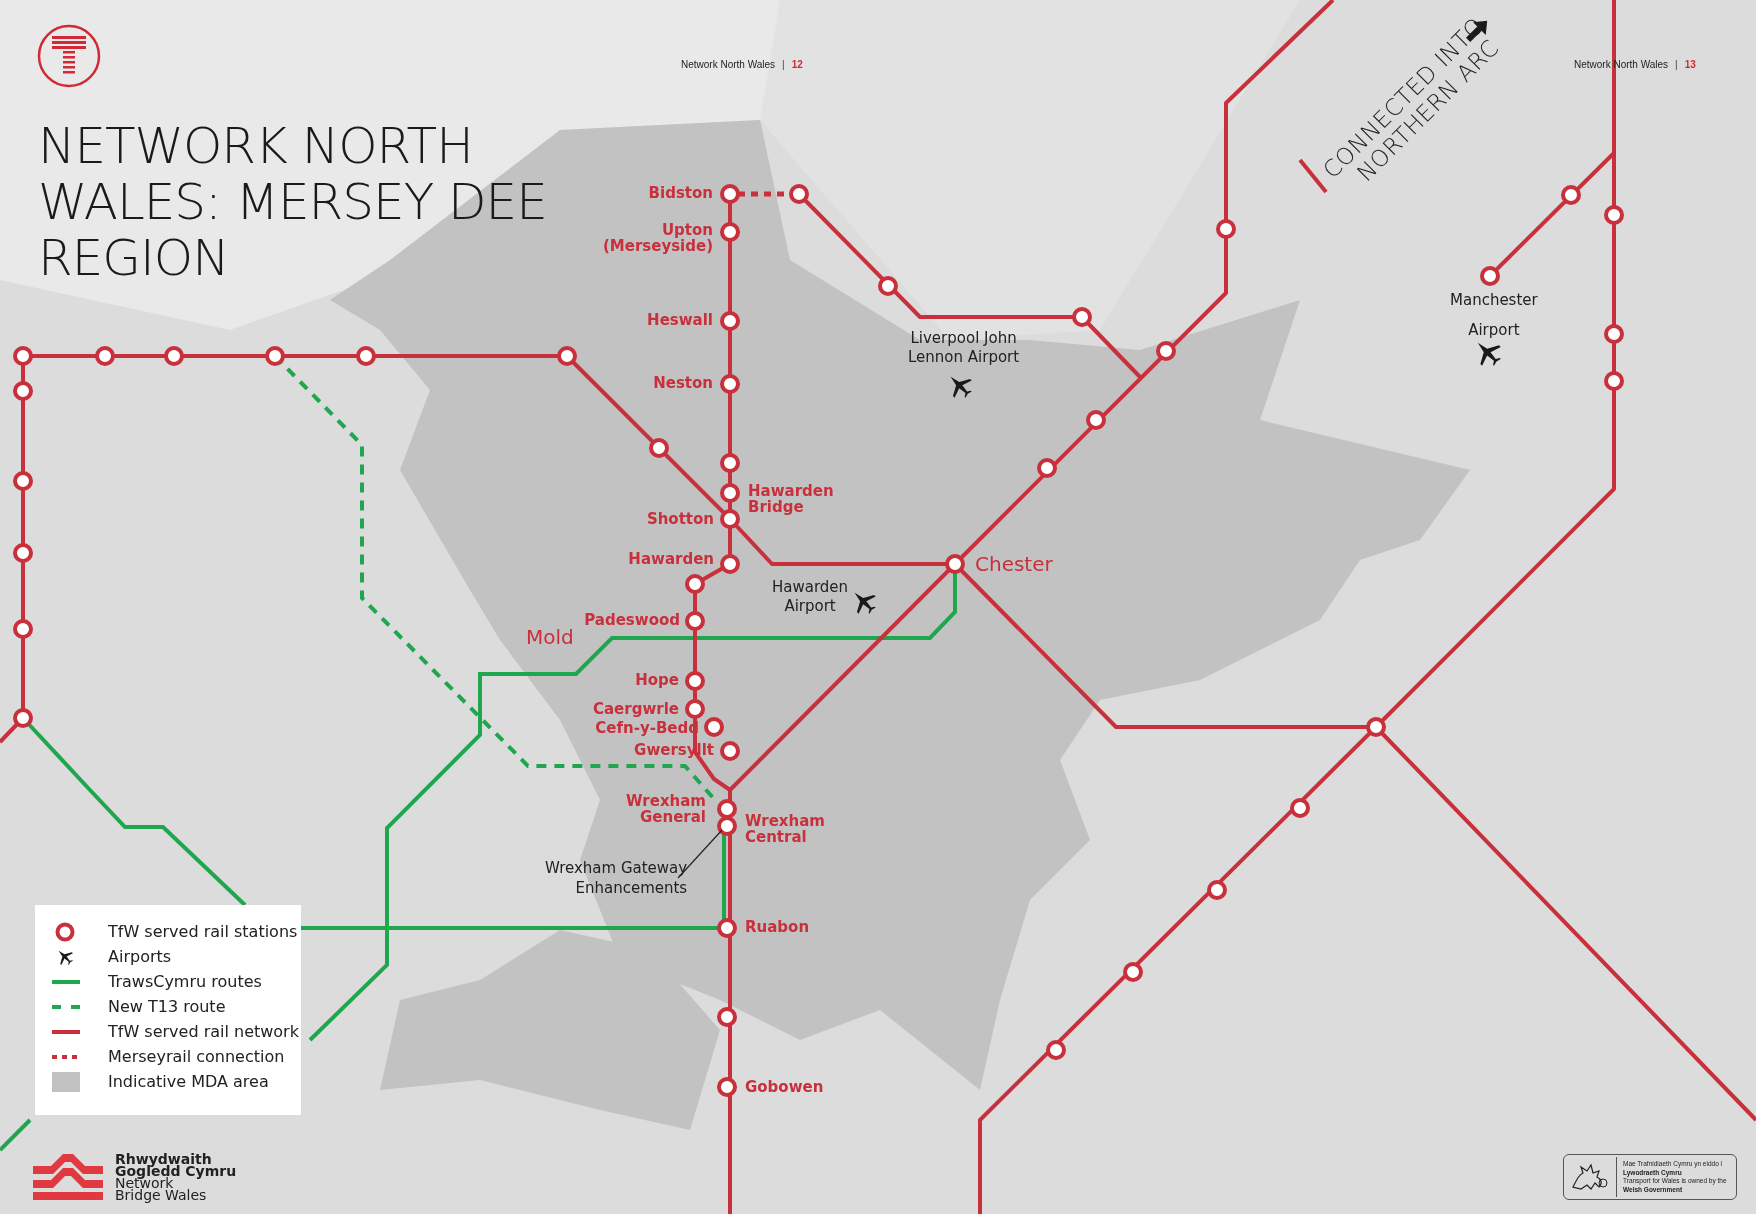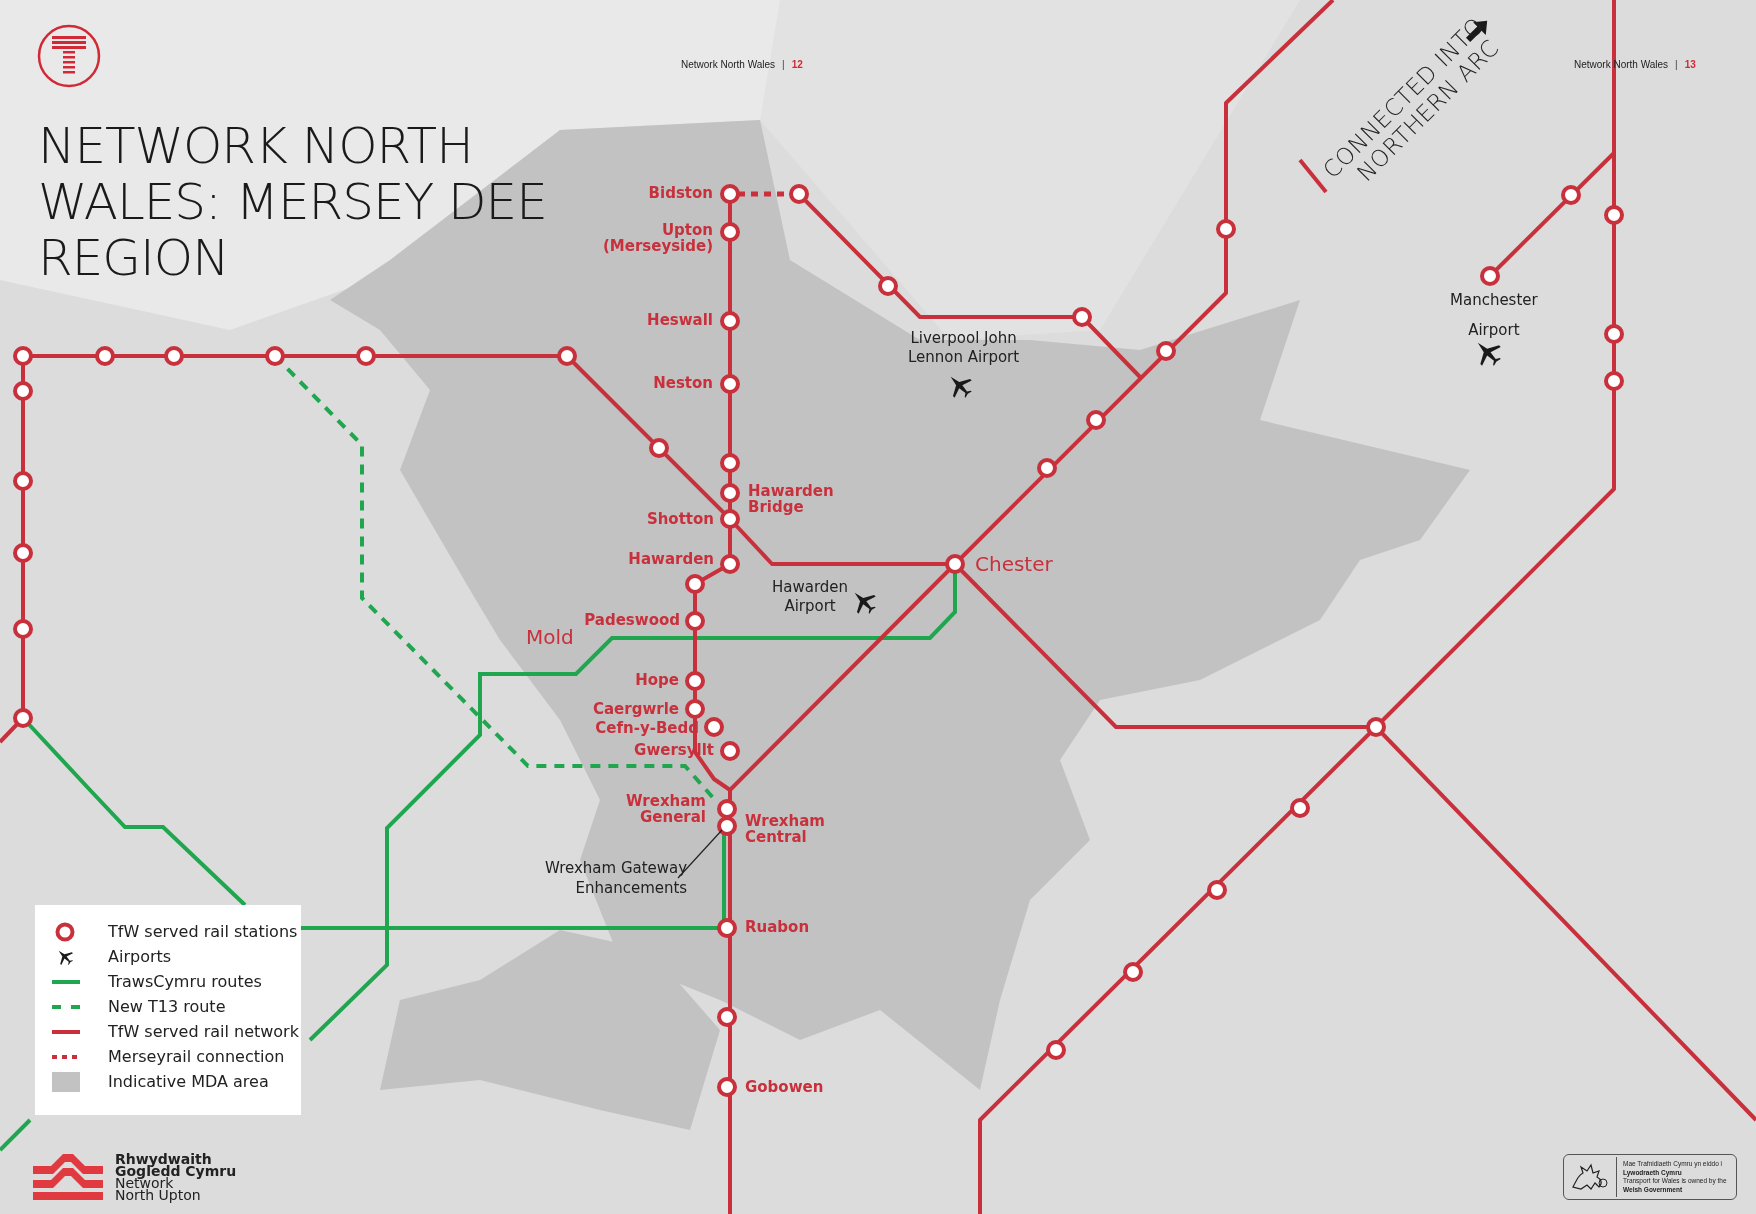--- a/index.html
+++ b/index.html
@@ -269,21 +269,21 @@
     <g fill="#e03a40">
       <polygon points="0,14 18,14 30,2 40,2 52,14 70,14 70,22 50,22 38,10 32,10 20,22 0,22"></polygon>
       <polygon points="0,28 18,28 30,16 40,16 52,28 70,28 70,36 50,36 38,24 32,24 20,36 0,36"></polygon>
       <rect x="0" y="40" width="70" height="8"></rect>
     </g>
   </svg>
   <div class="txt">
     <div style="font-weight:bold;">Rhwydwaith</div>
     <div style="font-weight:bold;">Gogledd Cymru</div>
     <div>Network</div>
-    <div>North Upton</div>
+    <div>Bridge Wales</div>
   </div>
 </div>
 
 <div id="wg">
   <div class="dragon">
     <svg width="42" height="32" viewBox="0 0 42 32">
         <path d="M4,26 C8,18 10,14 14,12 L12,6 L18,10 L22,4 L24,12 L30,10 L28,16 C32,18 34,22 30,26 L26,22 L22,28 L18,24 L12,28 Z" fill="none" stroke="#222" stroke-width="1.2"></path>
         <circle cx="34" cy="22" r="4" fill="none" stroke="#222" stroke-width="1"></circle>
       </svg>
   </div>

